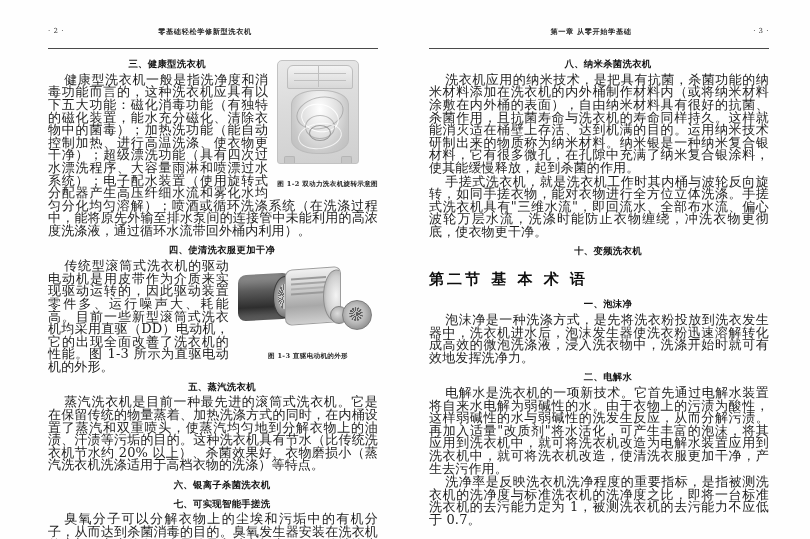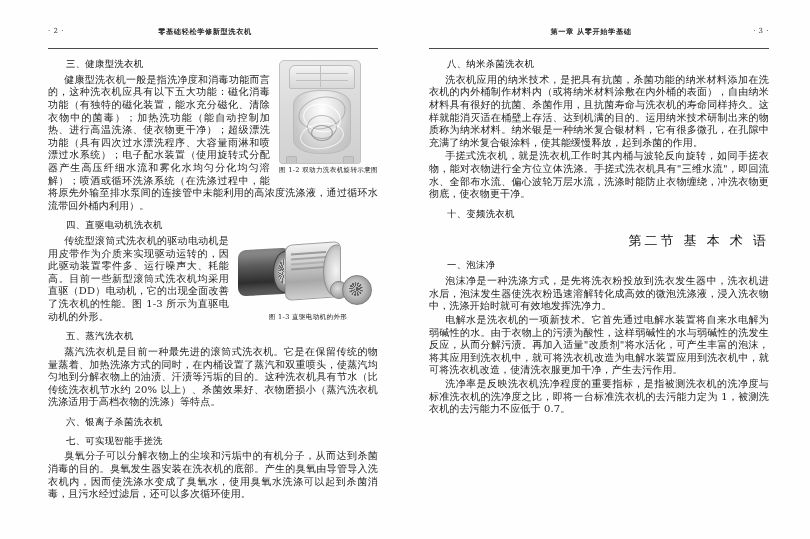--- a/index.html
+++ b/index.html
@@ -75,58 +75,60 @@
   }
   .page-left .rule { margin-left: 0; }
 
   .body {
     margin-top: 9px;
     position: relative;
   }
 
   h3.sec {
     font-size: 9.4px;
-    font-weight: 400;
+    font-weight: 700;
     color: #111;
     margin: 7px 0 4px 0;
     text-indent: 18px;
     letter-spacing: 0.3px;
     line-height: 1.25;
+    text-align: center;
   }
   h2.bigsec {
-    font-size: 13px;
-    font-weight: 400;
+    font-size: 15px;
+    font-weight: 700;
     color: #0d0d0d;
-    text-align: right;
+    text-align: left;
     margin: 13px 0 9px 0;
     letter-spacing: 3px;
   }
   p.para {
-    font-size: 10px;
+    font-size: 13px;
     line-height: 12.6px;
     color: #1d1d1d;
     margin: 0 0 1px 0;
     text-indent: 16.2px;
     text-align: justify;
     text-justify: inter-ideograph;
     letter-spacing: 0.15px;
   }
 
   
   .fig {
     float: right;
     margin: 2px 0 2px 9px;
     text-align: center;
   }
   .figcap {
     font-size: 6.6px;
     color: #222;
-    margin-top: 2px;
+    margin-top: 16px;
     letter-spacing: 0.3px;
     white-space: nowrap;
+    font-weight: bold;
   }
 
   
   .wm {
     width: 82px;
     height: 104px;
     position: relative;
     background: linear-gradient(170deg,#e9e9e9 0%,#dcdcdc 40%,#cfcfcf 100%);
     border-radius: 5px 5px 3px 3px;
     border: 1px solid #c2c2c2;
@@ -292,21 +294,21 @@
             </div>
             <div class="foot l"></div>
             <div class="foot r"></div>
           </div>
           <div class="figcap">图 1-2  双动力洗衣机旋转示意图</div>
         </div>
 
         <h3 class="sec">三、健康型洗衣机</h3>
         <p class="para">健康型洗衣机一般是指洗净度和消毒功能而言的，这种洗衣机应具有以下五大功能：磁化消毒功能（有独特的磁化装置，能水充分磁化、清除衣物中的菌毒）；加热洗功能（能自动控制加热、进行高温洗涤、使衣物更干净）；超级漂洗功能（具有四次过水漂洗程序、大容量雨淋和喷漂过水系统）；电子配水装置（使用旋转式分配器产生高压纤细水流和雾化水均匀分化均匀溶解）；喷酒或循环洗涤系统（在洗涤过程中，能将原先外输至排水泵间的连接管中未能利用的高浓度洗涤液，通过循环水流带回外桶内利用）。</p>
 
-        <h3 class="sec">四、直驱电动机洗衣机</h3>
+        <h3 class="sec">四、使清洗衣服更加干净</h3>
 
         <div class="fig">
           <div class="motors">
             <div class="mtr mtr-a">
                 <div class="rotor"></div>
               </div>
             <div class="mtr mtr-b">
                 <div class="rim"></div>
               </div>
             <div class="mtr mtr-d"></div>
@@ -345,20 +347,21 @@
 
         <p class="para">手搓式洗衣机，就是洗衣机工作时其内桶与波轮反向旋转，如同手搓衣物，能对衣物进行全方位立体洗涤。手搓式洗衣机具有"三维水流"，即回流水、全部布水流、偏心波轮万层水流，洗涤时能防止衣物缠绕，冲洗衣物更彻底，使衣物更干净。</p>
 
         <h3 class="sec">十、变频洗衣机</h3>
 
         <h2 class="bigsec">第二节  基 本 术 语</h2>
 
         <h3 class="sec">一、泡沫净</h3>
         <p class="para">泡沫净是一种洗涤方式，是先将洗衣粉投放到洗衣发生器中，洗衣机进水后，泡沫发生器使洗衣粉迅速溶解转化成高效的微泡洗涤液，浸入洗衣物中，洗涤开始时就可有效地发挥洗净力。</p>
 
+        <h3 class="sec">二、电解水</h3>
         <p class="para">电解水是洗衣机的一项新技术。它首先通过电解水装置将自来水电解为弱碱性的水。由于衣物上的污渍为酸性，这样弱碱性的水与弱碱性的洗发生反应，从而分解污渍。再加入适量"改质剂"将水活化，可产生丰富的泡沫，将其应用到洗衣机中，就可将洗衣机改造为电解水装置应用到洗衣机中，就可将洗衣机改造，使清洗衣服更加干净，产生去污作用。</p>
 
         <p class="para">洗净率是反映洗衣机洗净程度的重要指标，是指被测洗衣机的洗净度与标准洗衣机的洗净度之比，即将一台标准洗衣机的去污能力定为 1，被测洗衣机的去污能力不应低于 0.7。</p>
 
       </div>
     </div>
   </div>
 
 </div>
 

